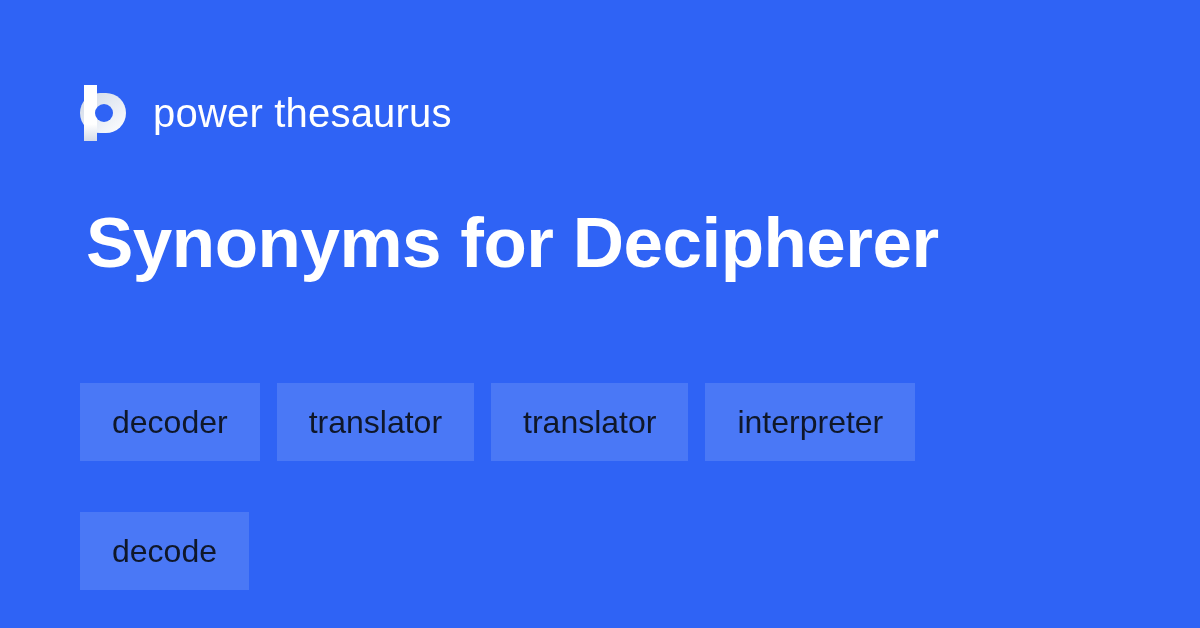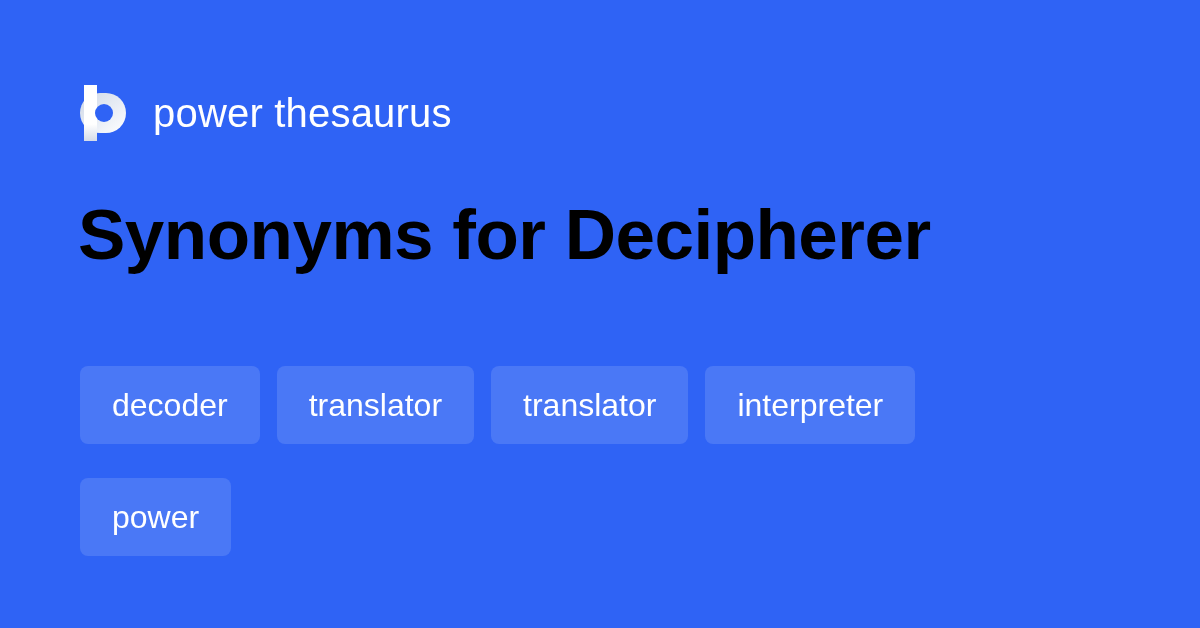--- a/index.html
+++ b/index.html
@@ -50,25 +50,25 @@
     letter-spacing: 0.2px;
     white-space: nowrap;
     text-transform: lowercase;
   }
 
   
   .headline {
     position: absolute;
     left: 78px;
     top: 198px;
-    margin: 0;
+    margin: 8px;
     font-size: 71px;
     font-weight: 700;
     line-height: 1.05;
-    color: #000000;
+    color: #ffffff;
     letter-spacing: -0.5px;
     white-space: nowrap;
   }
 
   
   .chips {
     position: absolute;
     left: 80px;
     top: 366px;
     width: 1040px;
@@ -79,26 +79,27 @@
   }
 
   .chip {
     box-sizing: border-box;
     height: 78px;
     padding: 0 32px;
     display: flex;
     align-items: center;
     justify-content: center;
     background: #4a78f6;
-    border-radius: 8px;
-    color: #ffffff;
+    border-radius: 0;
+    color: #0f172a;
     font-size: 32px;
     font-weight: 400;
     line-height: 1;
     white-space: nowrap;
+    margin-top: 17px;
   }
   
   .chip.row-break {
     margin-left: 0;
   }
   .chips .break {
     flex-basis: 100%;
     height: 0;
     margin: 0;
   }
@@ -133,16 +134,16 @@
   </div>
 
   <h1 class="headline">Synonyms for Decipherer</h1>
 
   <div class="chips">
     <div class="chip">decoder</div>
     <div class="chip">translator</div>
     <div class="chip">translator</div>
     <div class="chip">interpreter</div>
     <div class="break"></div>
-    <div class="chip row-break">power</div>
+    <div class="chip row-break">decode</div>
   </div>
 
 </div>
 
 </body></html>

